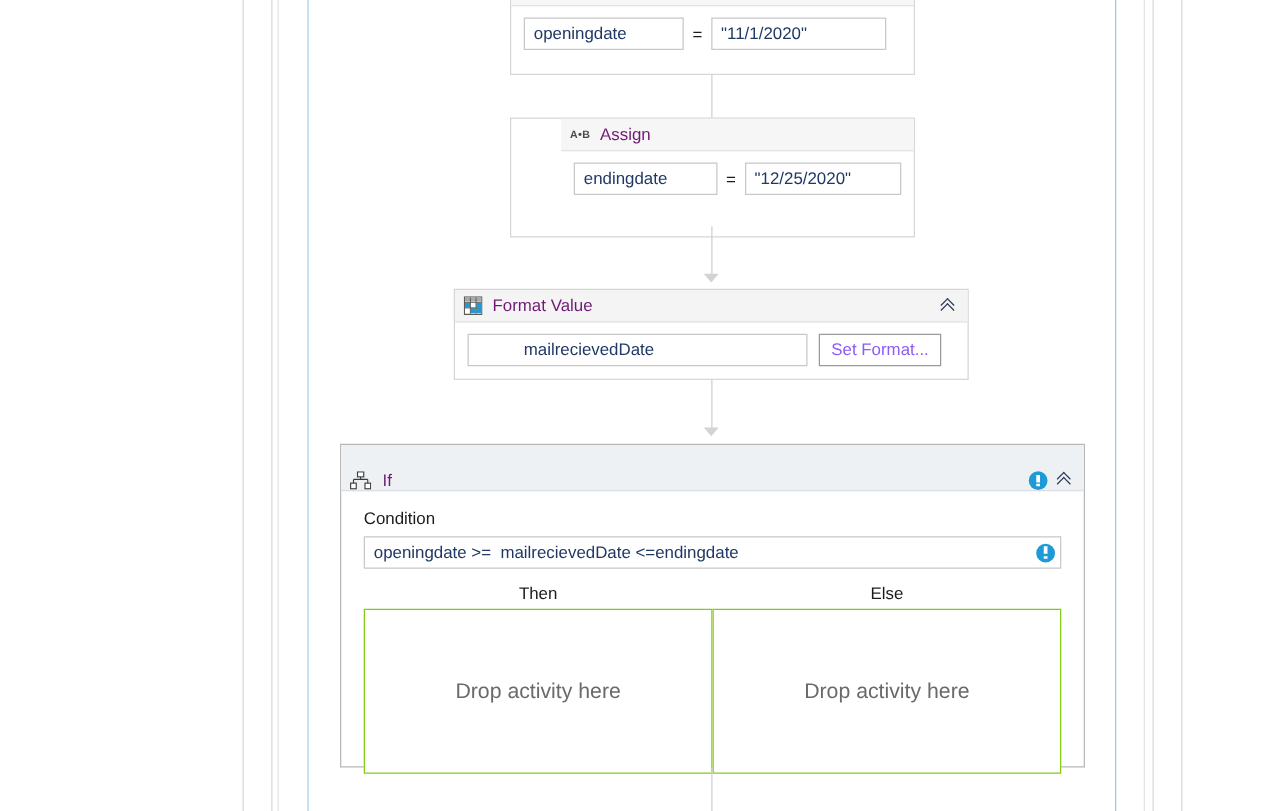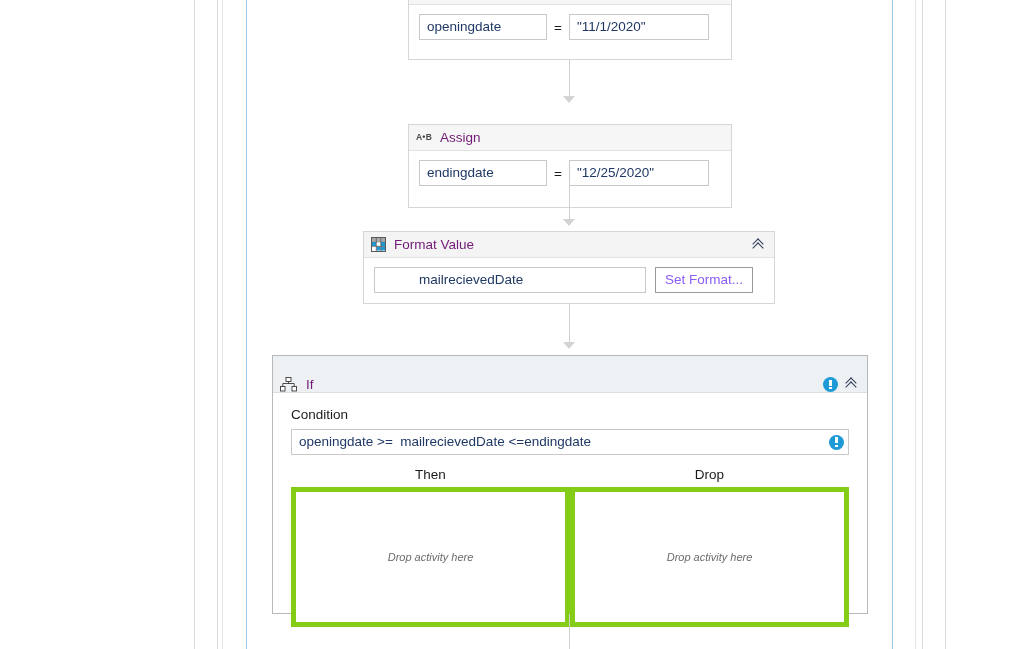--- a/index.html
+++ b/index.html
@@ -232,28 +232,27 @@
     margin-top: 12px;
   }
   .branch { flex: 1 1 0; }
   .branch-label {
     text-align: center;
     font-size: 13.5px;
     color: #1b1b1b;
     margin-bottom: 5px;
   }
   .dropzone {
-    border: 5px solid #84cc16;
+    border: 1px solid #84cc16;
     background: #ffffff;
     height: 130px;
     display: flex;
     align-items: center;
     justify-content: center;
-    font-style: italic;
-    font-size: 11px;
+    font-size: 17px;
     color: #6a6a6a;
   }
 
   
   .if-glyph { flex: 0 0 auto; width: 17px; height: 15px; }
 </style>
 </head>
 <body>
 
 <div class="rail gray" style="left:194px;"></div>
@@ -276,21 +275,21 @@
     <div class="card-body">
       <div class="tbox" style="width:128px;">openingdate</div>
       <span class="eq">=</span>
       <div class="tbox" style="width:140px;">"11/1/2020"</div>
     </div>
   </div>
 
   <div class="conn" style="left:322px; top:60px; height:38px;"></div>
   <div class="arrowhead" style="left:316px; top:96px;"></div>
 
-  <div class="card" style="left:161px; top:124px; width:324px; height:84px;">
+  <div class="card" style="left:161px; top:94px; width:324px; height:96px;padding-left:40px;">
     <div class="card-header plain">
       <span class="assign-icon">A<span class="dot">•</span>B</span>
       <span class="card-title">Assign</span>
     </div>
     <div class="card-body">
       <div class="tbox" style="width:128px;">endingdate</div>
       <span class="eq">=</span>
       <div class="tbox" style="width:140px;">"12/25/2020"</div>
     </div>
   </div>
@@ -347,21 +346,21 @@
           <span class="info-badge"></span>
         </div>
       </div>
 
       <div class="branches">
         <div class="branch">
           <div class="branch-label">Then</div>
           <div class="dropzone">Drop activity here</div>
         </div>
         <div class="branch">
-          <div class="branch-label">Drop</div>
+          <div class="branch-label">Else</div>
           <div class="dropzone">Drop activity here</div>
         </div>
       </div>
     </div>
   </div>
 
   <div class="conn" style="left:322px; top:614px; bottom:0;"></div>
 
 </div>
 

